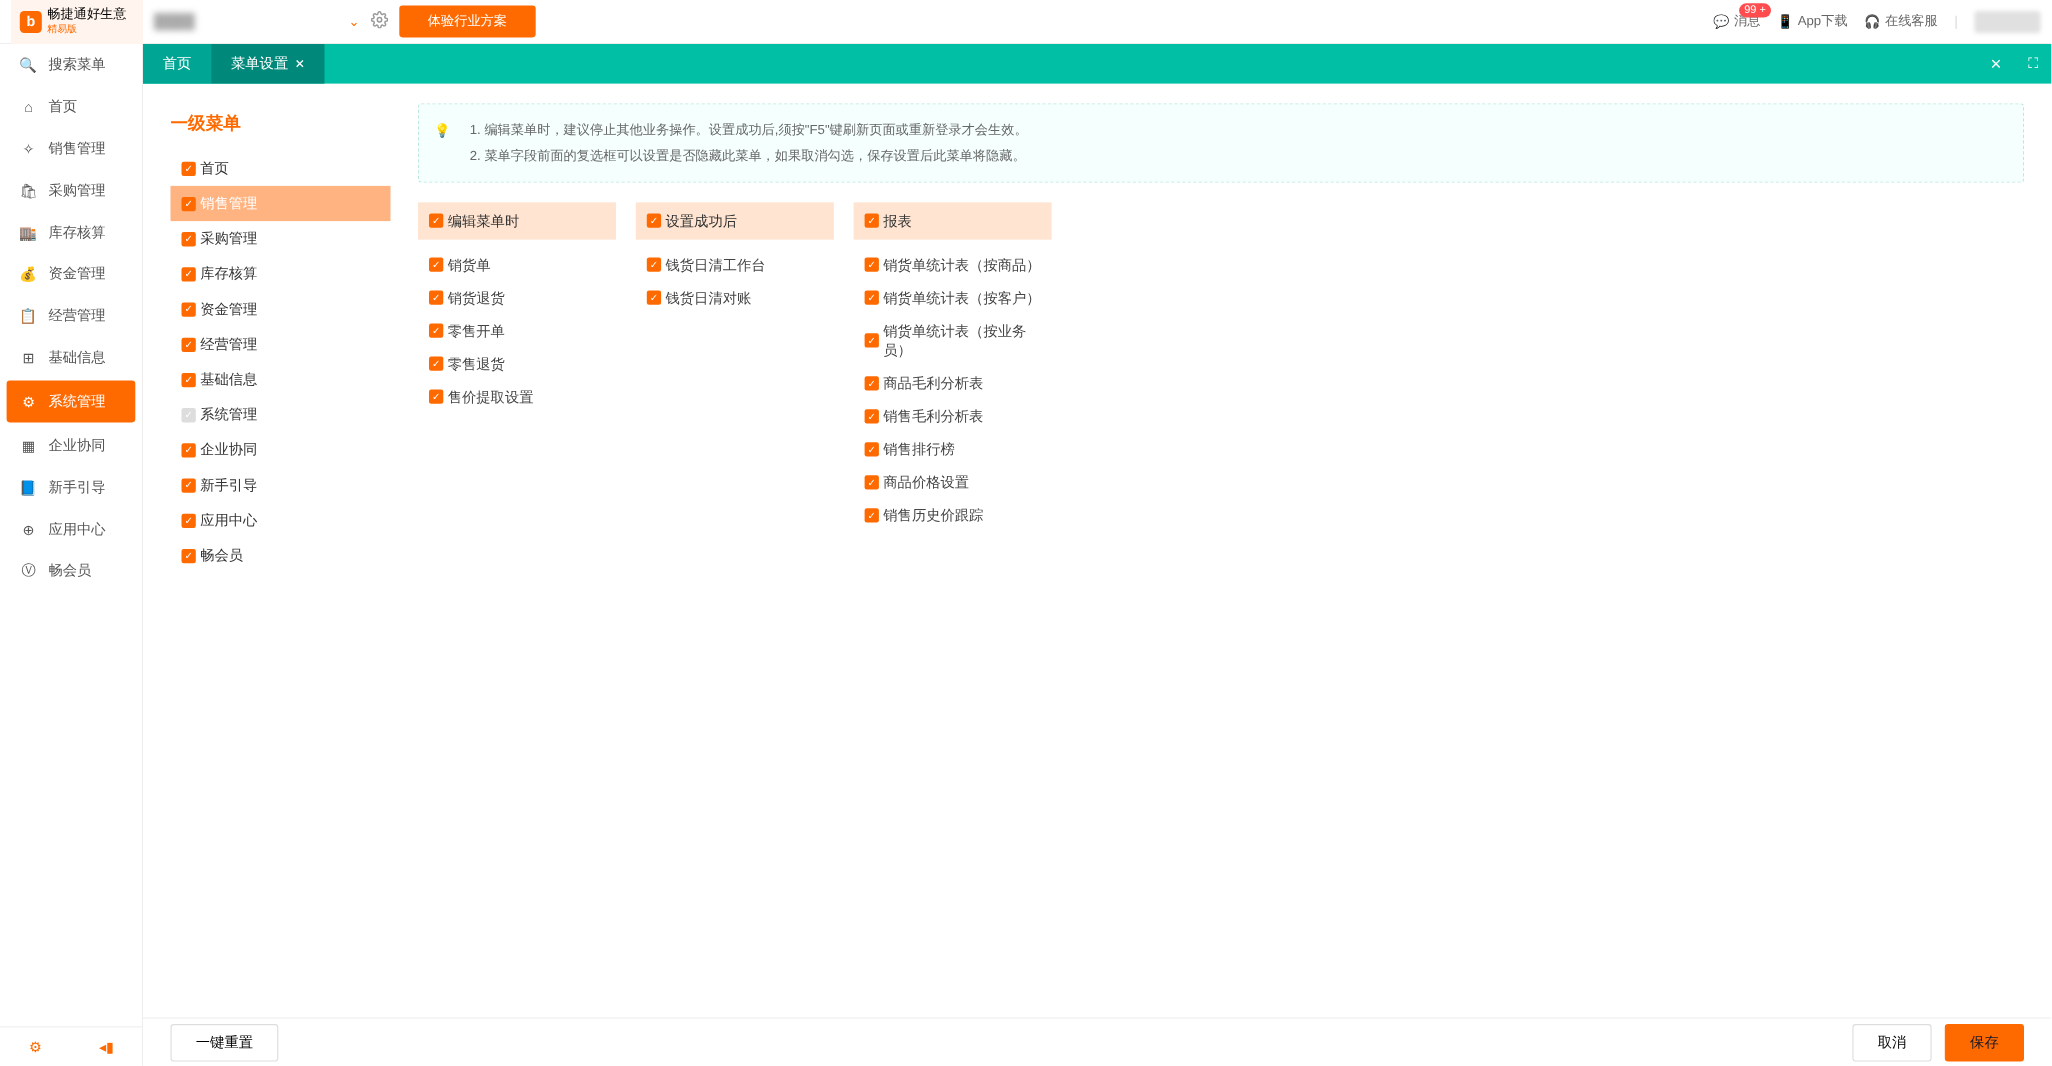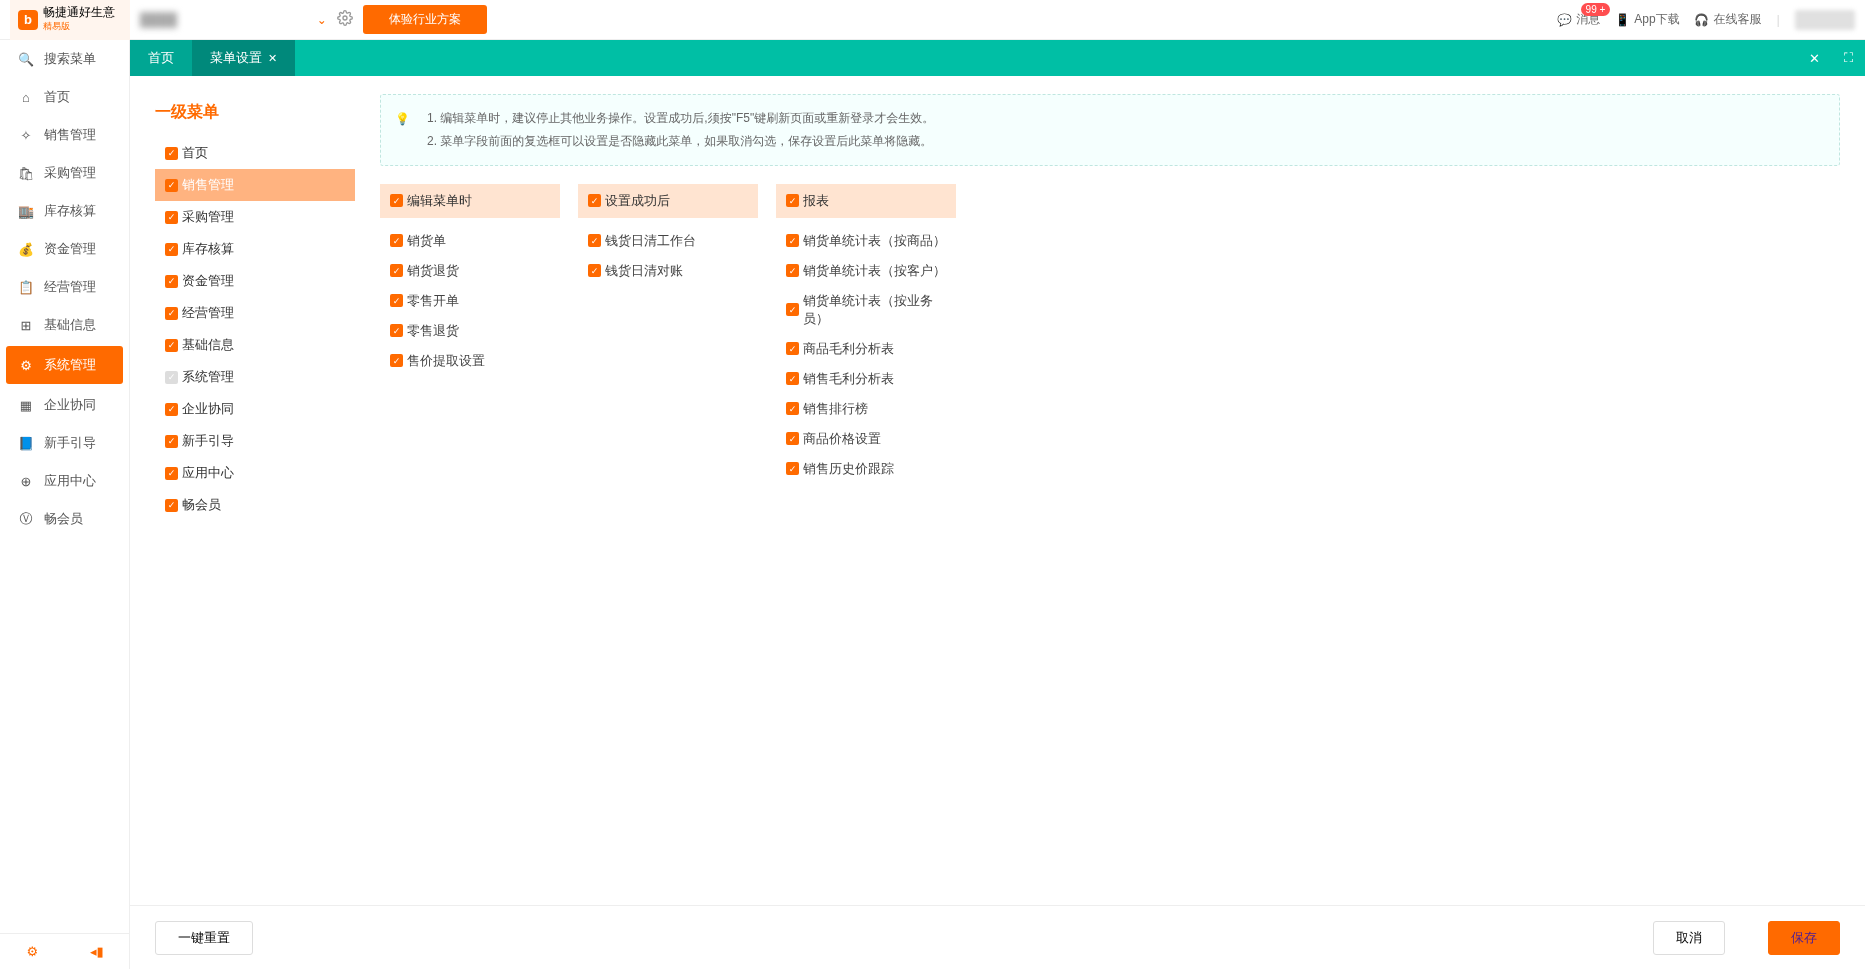--- a/index.html
+++ b/index.html
@@ -61,23 +61,23 @@
 .info-box .tip-icon { color: #00bfa5; position: absolute; left: 14px; top: 13px; }
 .info-box ol { margin-left: 28px; list-style-position: inside; }
 
 .groups-row { display: flex; gap: 18px; align-items: flex-start; }
 .group-box { width: 180px; }
 .group-header { background: #ffe4d1; padding: 8px 10px; display: flex; align-items: center; gap: 4px; font-size: 13px; font-weight: 500; }
 .group-items { padding: 8px 10px; background: #fff; }
 .group-item-row { padding: 6px 0; display: flex; align-items: center; gap: 4px; font-size: 13px; color: #444; }
 
 
-.footer { height: 64px; border-top: 1px solid #eee; display: flex; align-items: center; padding: 0 25px; gap: 10px; }
+.footer { height: 44px; border-top: 1px solid #eee; display: flex; align-items: center; padding: 0 25px; gap: 10px; }
 .btn { padding: 7px 22px; border-radius: 3px; font-size: 13px; cursor: pointer; border: 1px solid #ddd; background: #fff; }
-.btn-primary { background: #ff6a00; color: #4c1d95; border-color: #ff6a00; margin-left: 31px; }
+.btn-primary { background: #ff6a00; color: #0f172a; border-color: #ff6a00; }
 .footer-right { margin-left: auto; display: flex; gap: 12px; }
 
 svg { width: 16px; height: 16px; }
 </style>
 </head>
 <body>
 
 <div class="top-header">
   <div class="logo-area">
     <div class="logo-icon">b</div>

